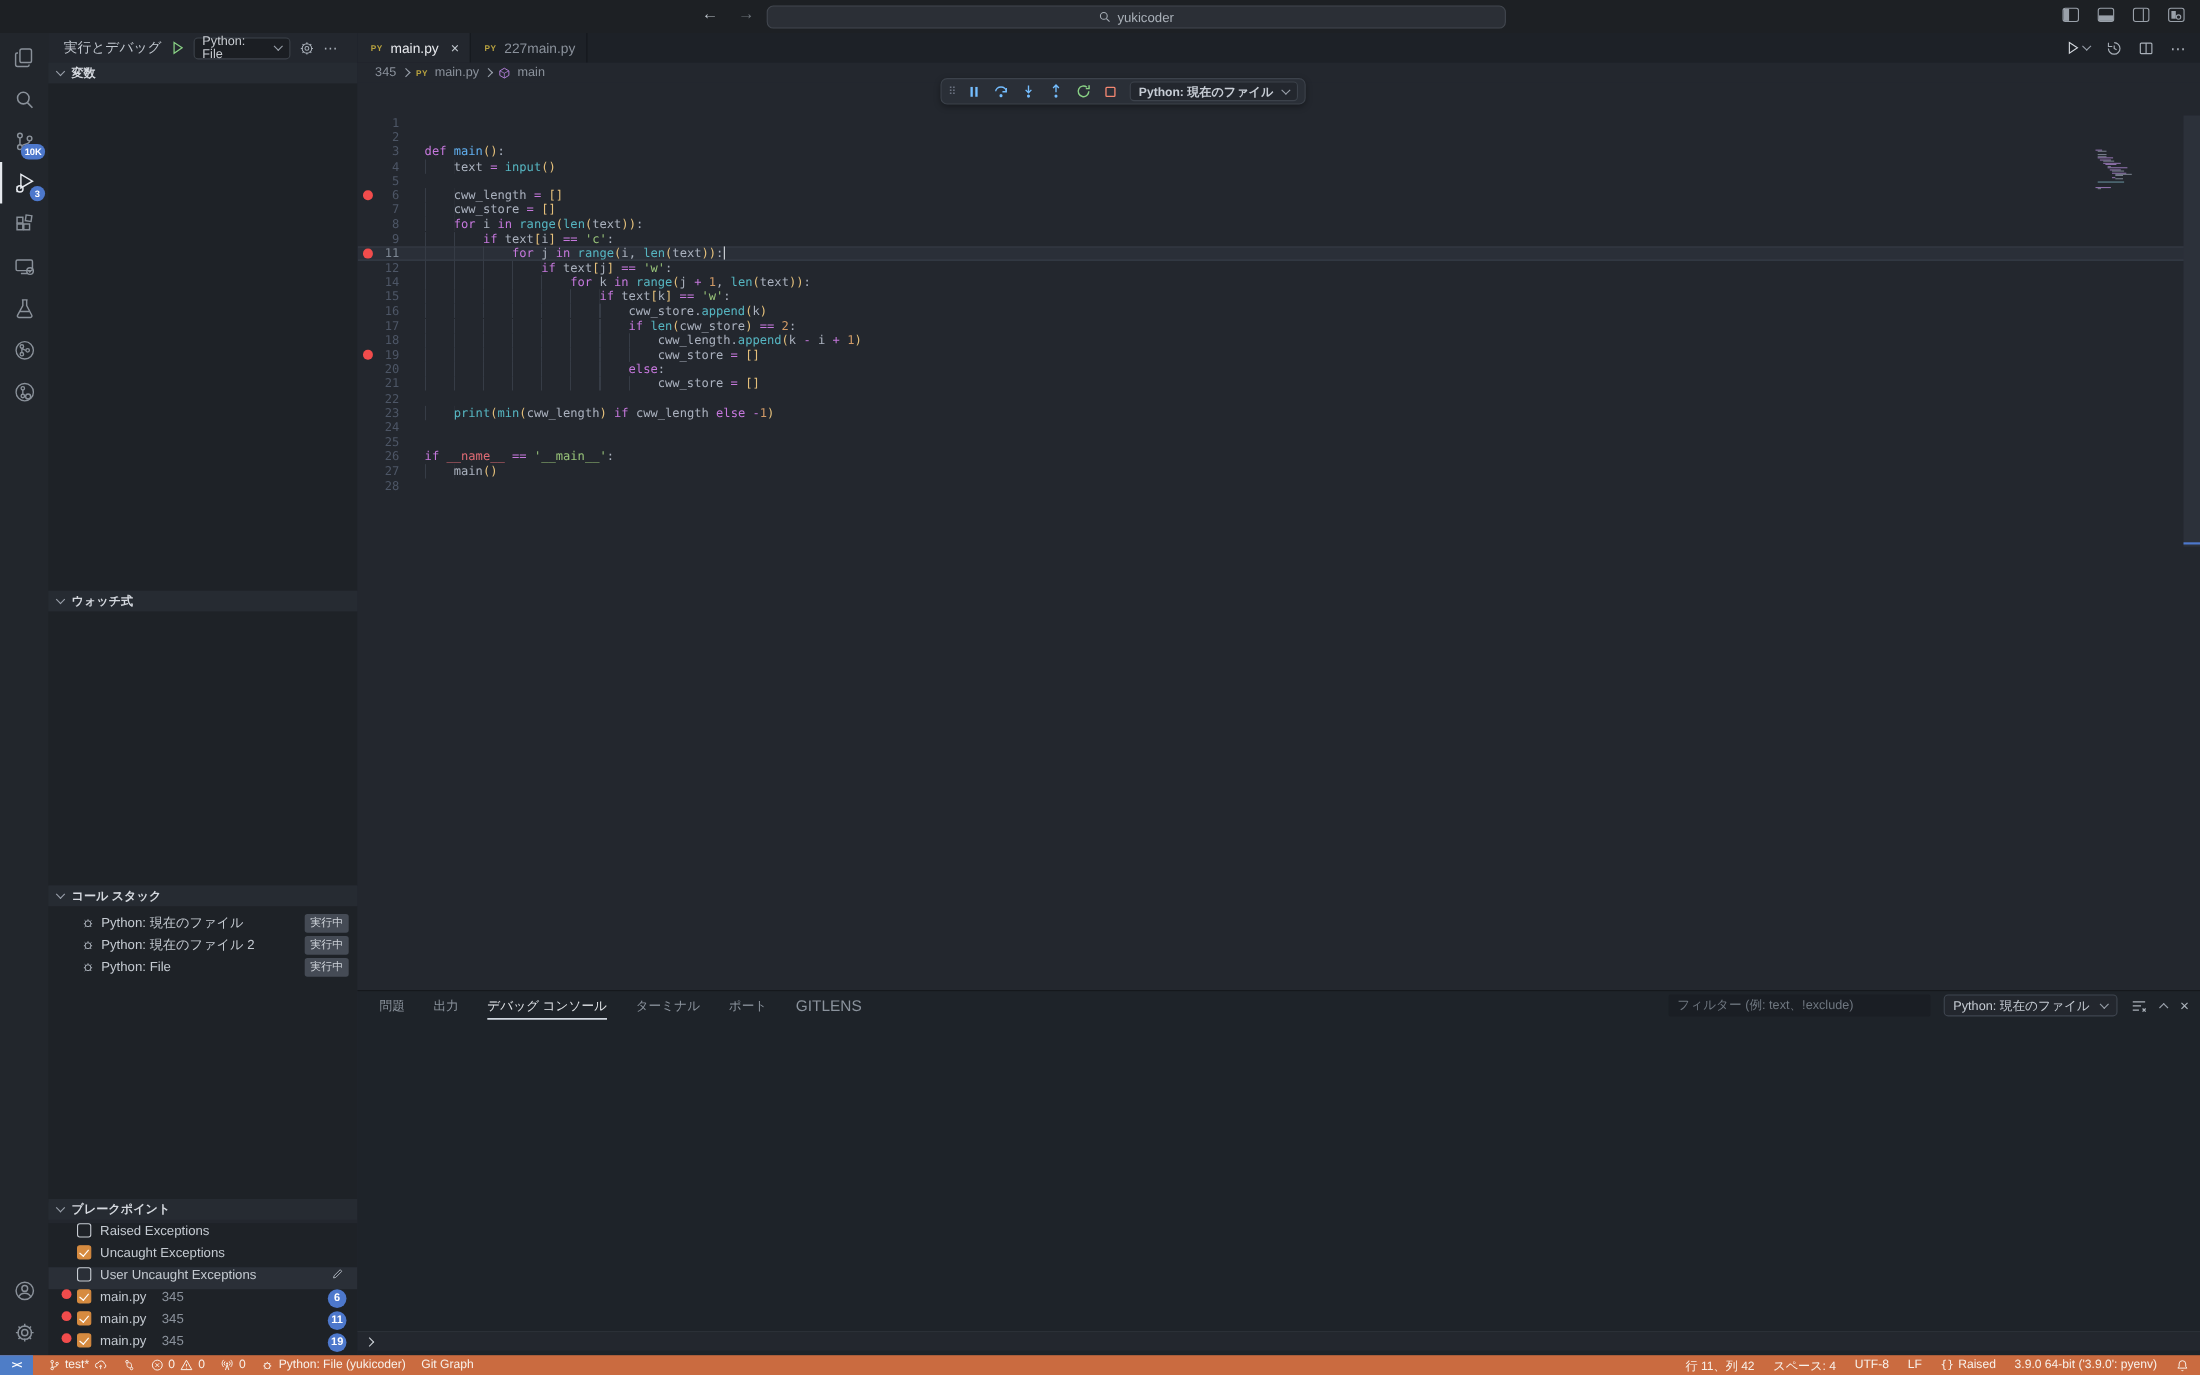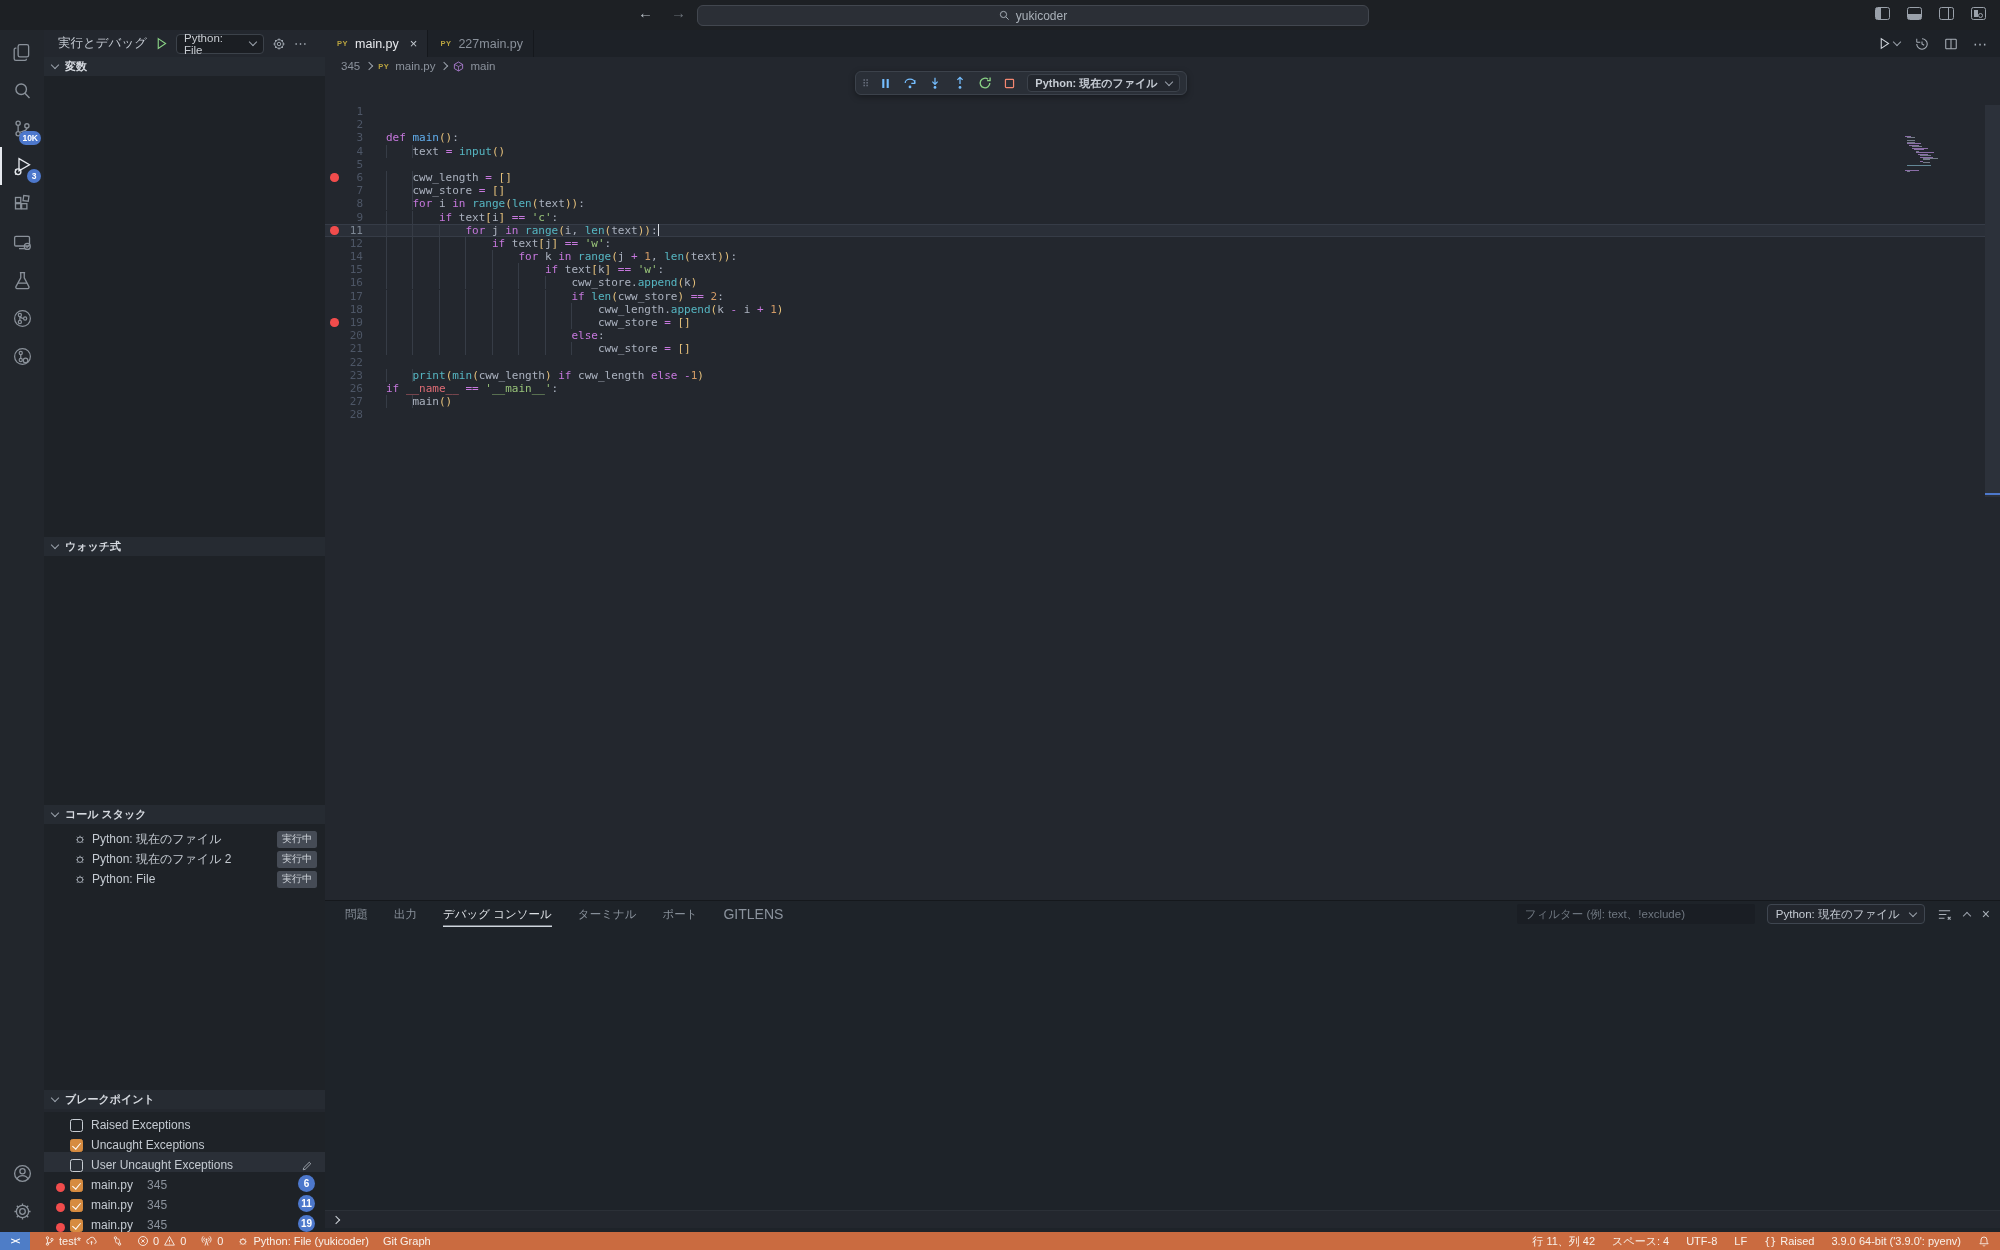--- a/index.html
+++ b/index.html
@@ -37,21 +37,21 @@
   .chev{width:6px;height:6px;border-right:1.3px solid #9aa1ab;border-bottom:1.3px solid #9aa1ab;display:inline-block}
   .chev.down{transform:rotate(45deg);margin-top:-3px}
   .chev.right{transform:rotate(-45deg)}
   .chev.up{transform:rotate(-135deg);margin-top:3px}
   .sec-header{position:absolute;left:0;right:0;height:19px;background:#262b32;display:flex;align-items:center;
               gap:7px;padding-left:8px;font-size:11px;font-weight:bold;color:#d5d9df}
   .sec-body{position:absolute;left:0;right:0;background:#1e2227}
   .cs-row{height:20px;display:flex;align-items:center;padding-left:30px;gap:6px;font-size:12px;color:#c4cad1}
   .cs-badge{margin-left:auto;margin-right:8px;background:#454b55;color:#d0d5db;font-size:10px;
             padding:1.5px 5px;border-radius:2.5px}
-  .bp-row{height:20px;display:flex;align-items:flex-end;font-size:12px;color:#c4cad1;position:relative}
+  .bp-row{height:20px;display:flex;align-items:flex-start;font-size:12px;color:#c4cad1;position:relative}
   .bp-row .dot{width:9px;height:9px;border-radius:50%;background:#f14c4c;margin-left:12px}
   .cb{width:13px;height:13px;border:1.4px solid #c8cdd3;border-radius:2.5px;margin-left:26px;position:relative}
   .bp-row .dot + .cb{margin-left:5px}
   .cb[data-checked="true"]{background:#d68b40;border-color:#d68b40}
   .cb[data-checked="true"]::after{content:"";position:absolute;left:3px;top:0.5px;width:4px;height:7px;
         border-right:1.6px solid #fff;border-bottom:1.6px solid #fff;transform:rotate(40deg)}
   .bp-label{margin-left:8px}
   .bp-line{margin-left:14px;color:#8b929c}
   .bp-badge{margin-left:auto;margin-right:10px;background:#4d78cc;color:#fff;font-size:10px;font-weight:bold;
             min-width:17px;height:17px;line-height:17px;border-radius:9px;text-align:center;padding:0 2px}
@@ -435,20 +435,22 @@
           <div class="cl"><span class="bpdot"></span><span class="ln">14</span><span class="ct"><span class="ind">                    </span><span class="tk-k">for </span><span class="tk-v">k </span><span class="tk-k">in </span><span class="tk-b">range</span><span class="tk-y">(</span><span class="tk-v">j </span><span class="tk-o">+</span><span class="tk-v"> </span><span class="tk-n">1</span><span class="tk-p">, </span><span class="tk-b">len</span><span class="tk-y">(</span><span class="tk-v">text</span><span class="tk-y">))</span><span class="tk-p">:</span></span></div>
           <div class="cl"><span class="bpdot"></span><span class="ln">15</span><span class="ct"><span class="ind">                        </span><span class="tk-k">if </span><span class="tk-v">text</span><span class="tk-y">[</span><span class="tk-v">k</span><span class="tk-y">]</span><span class="tk-v"> </span><span class="tk-o">==</span><span class="tk-v"> </span><span class="tk-s">'w'</span><span class="tk-p">:</span></span></div>
           <div class="cl"><span class="bpdot"></span><span class="ln">16</span><span class="ct"><span class="ind">                            </span><span class="tk-v">cww_store</span><span class="tk-p">.</span><span class="tk-b">append</span><span class="tk-y">(</span><span class="tk-v">k</span><span class="tk-y">)</span></span></div>
           <div class="cl"><span class="bpdot"></span><span class="ln">17</span><span class="ct"><span class="ind">                            </span><span class="tk-k">if </span><span class="tk-b">len</span><span class="tk-y">(</span><span class="tk-v">cww_store</span><span class="tk-y">)</span><span class="tk-v"> </span><span class="tk-o">==</span><span class="tk-v"> </span><span class="tk-n">2</span><span class="tk-p">:</span></span></div>
           <div class="cl"><span class="bpdot"></span><span class="ln">18</span><span class="ct"><span class="ind">                                </span><span class="tk-v">cww_length</span><span class="tk-p">.</span><span class="tk-b">append</span><span class="tk-y">(</span><span class="tk-v">k </span><span class="tk-o">-</span><span class="tk-v"> i </span><span class="tk-o">+</span><span class="tk-v"> </span><span class="tk-n">1</span><span class="tk-y">)</span></span></div>
           <div class="cl"><span class="bpdot on"></span><span class="ln">19</span><span class="ct"><span class="ind">                                </span><span class="tk-v">cww_store </span><span class="tk-o">=</span><span class="tk-v"> </span><span class="tk-y">[]</span></span></div>
           <div class="cl"><span class="bpdot"></span><span class="ln">20</span><span class="ct"><span class="ind">                            </span><span class="tk-k">else</span><span class="tk-p">:</span></span></div>
           <div class="cl"><span class="bpdot"></span><span class="ln">21</span><span class="ct"><span class="ind">                                </span><span class="tk-v">cww_store </span><span class="tk-o">=</span><span class="tk-v"> </span><span class="tk-y">[]</span></span></div>
           <div class="cl"><span class="bpdot"></span><span class="ln">22</span><span class="ct"></span></div>
           <div class="cl"><span class="bpdot"></span><span class="ln">23</span><span class="ct"><span class="ind">    </span><span class="tk-b">print</span><span class="tk-y">(</span><span class="tk-b">min</span><span class="tk-y">(</span><span class="tk-v">cww_length</span><span class="tk-y">)</span><span class="tk-v"> </span><span class="tk-k">if </span><span class="tk-v">cww_length </span><span class="tk-k">else </span><span class="tk-o">-</span><span class="tk-n">1</span><span class="tk-y">)</span></span></div>
+          <div class="cl"><span class="bpdot"></span><span class="ln">24</span><span class="ct"></span></div>
+          <div class="cl"><span class="bpdot"></span><span class="ln">25</span><span class="ct"></span></div>
           <div class="cl"><span class="bpdot"></span><span class="ln">26</span><span class="ct"><span class="tk-k">if </span><span class="tk-r">__name__</span><span class="tk-v"> </span><span class="tk-o">==</span><span class="tk-v"> </span><span class="tk-s">'__main__'</span><span class="tk-p">:</span></span></div>
           <div class="cl"><span class="bpdot"></span><span class="ln">27</span><span class="ct"><span class="ind">    </span><span class="tk-v">main</span><span class="tk-y">()</span></span></div>
           <div class="cl"><span class="bpdot"></span><span class="ln">28</span><span class="ct"></span></div>
         </div>
       <div class="minimap">
           <div style="margin-left: 0px; width: 0px;"></div>
           <div style="margin-left: 0px; width: 0px;"></div>
           <div style="margin-left: 0px; width: 6.05px; background: rgb(157, 123, 189);"></div>
           <div style="margin-left: 2.2px; width: 7.7px; background: rgb(130, 139, 153);"></div>
           <div style="margin-left: 0px; width: 0px;"></div>

